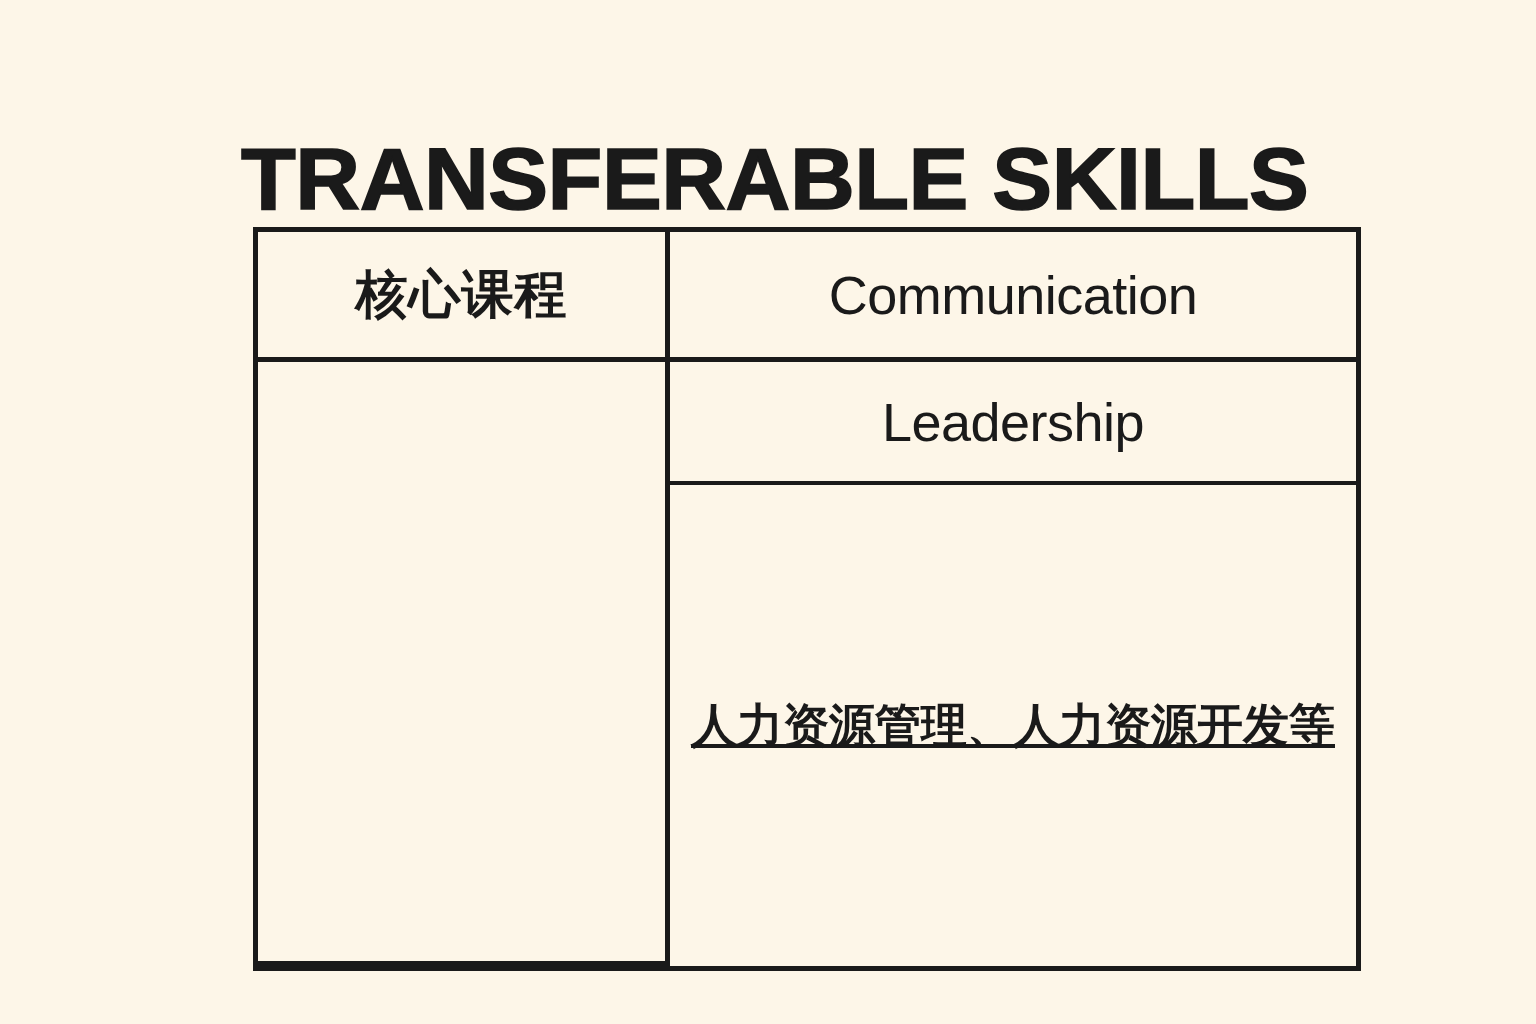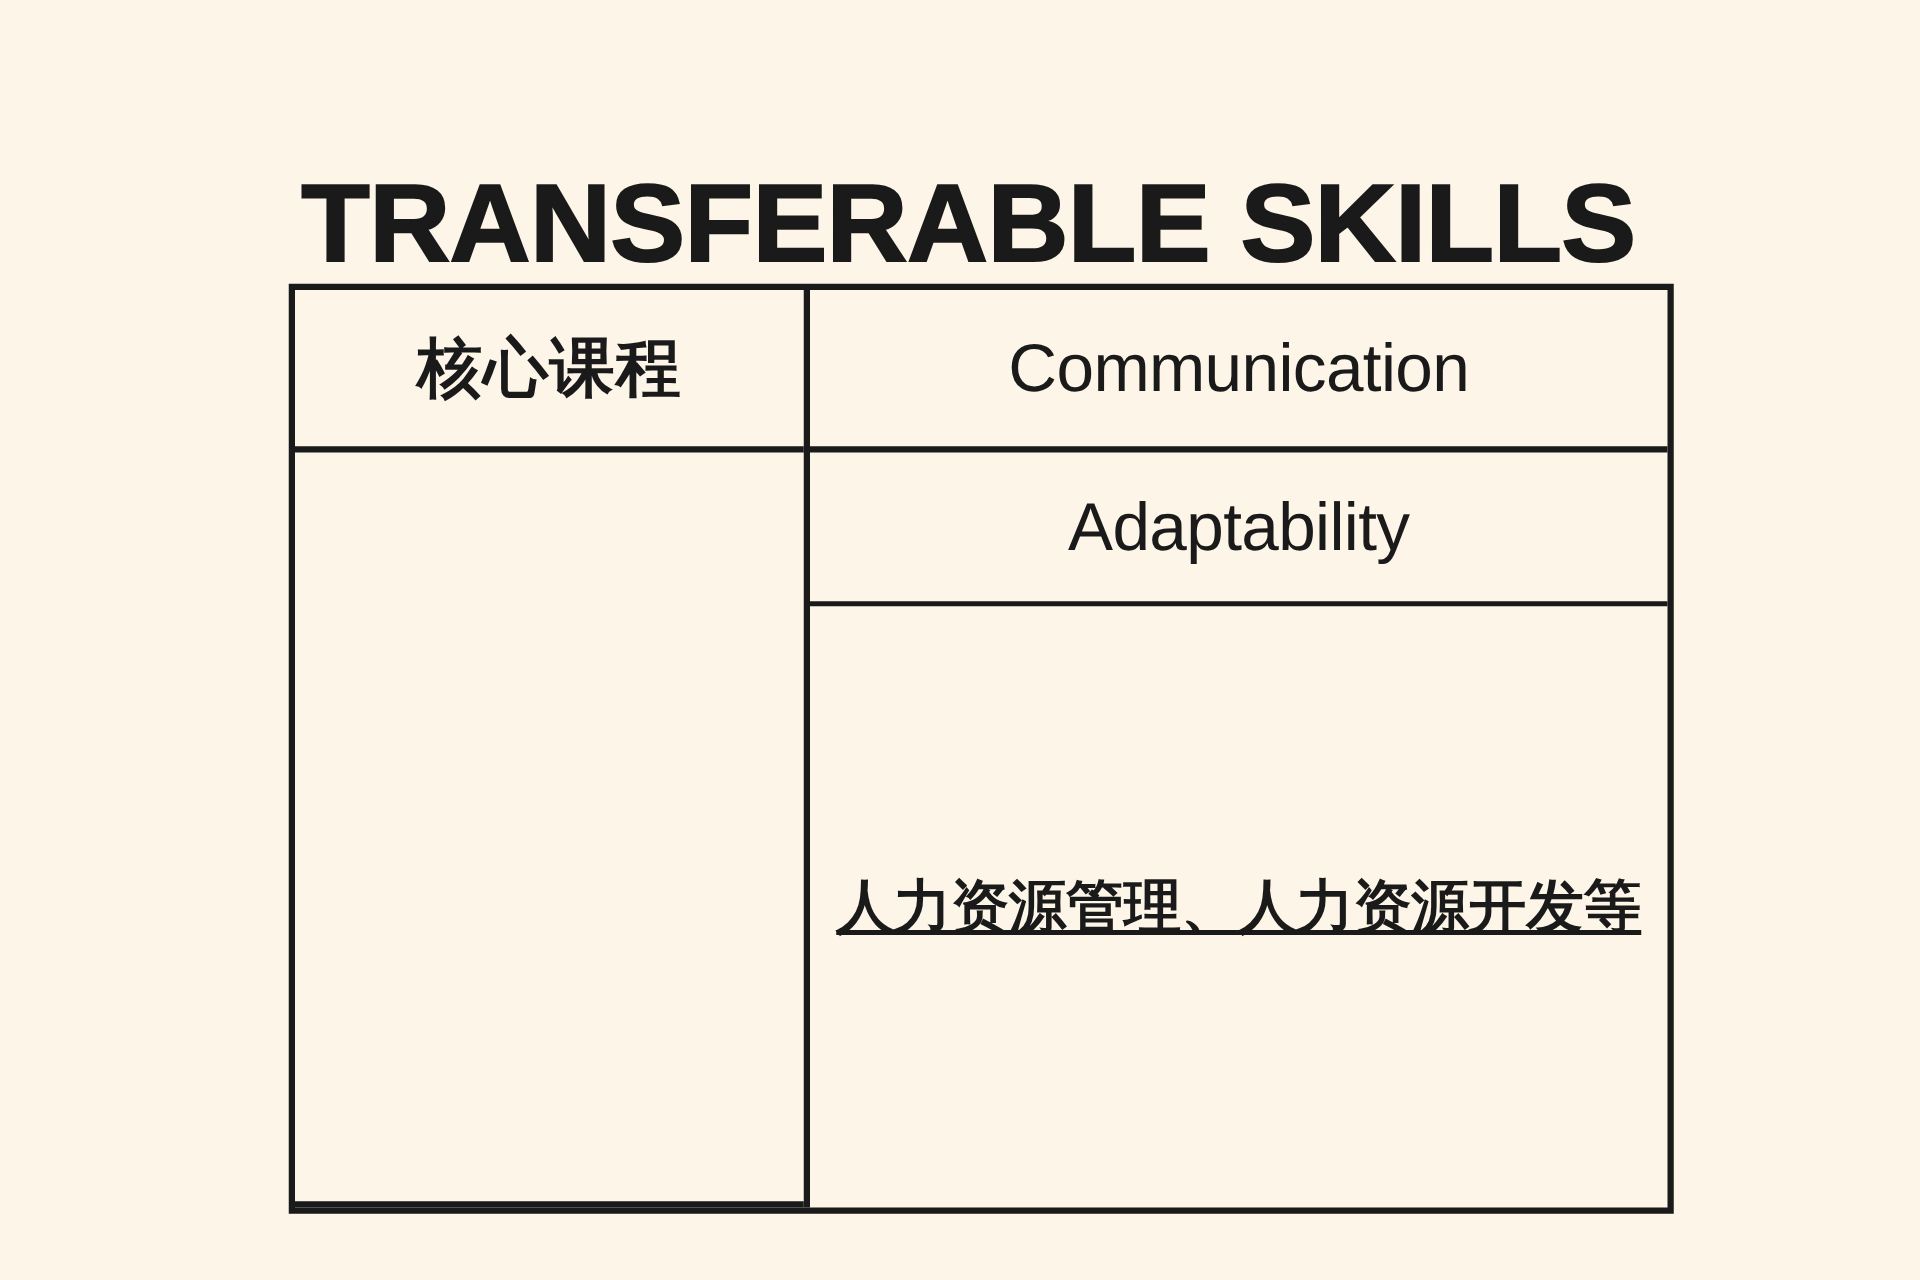--- a/index.html
+++ b/index.html
@@ -41,21 +41,21 @@
     color: #1a1a1a;
     white-space: nowrap;
     transform: scaleX(1.02);
     transform-origin: left center;
     -webkit-text-stroke: 1.6px #1a1a1a;
   }
 
   
   .table-wrap {
     position: absolute;
-    left: 216px;
+    left: 238px;
     top: 227px;
     width: 1108px;
     height: 744px;
     border: 5px solid #1a1a1a;
     box-sizing: border-box;
     display: flex;
     background: #FDF6E8;
   }
 
   .col-left {
@@ -123,18 +123,18 @@
 
   <div class="table-wrap">
 
     <div class="col-left">
       <div class="lcell lcell-head">核心课程</div>
       <div class="lcell lcell-spacer"></div>
     </div>
 
     <div class="col-right">
       <div class="rcell rcell-skill">Communication</div>
-      <div class="rcell rcell-skill">Adaptability</div>
+      <div class="rcell rcell-skill">Leadership</div>
       <div class="rcell rcell-direction">人力资源管理、人力资源开发等</div>
     </div>
 
   </div>
 </div>
 
 </body></html>

